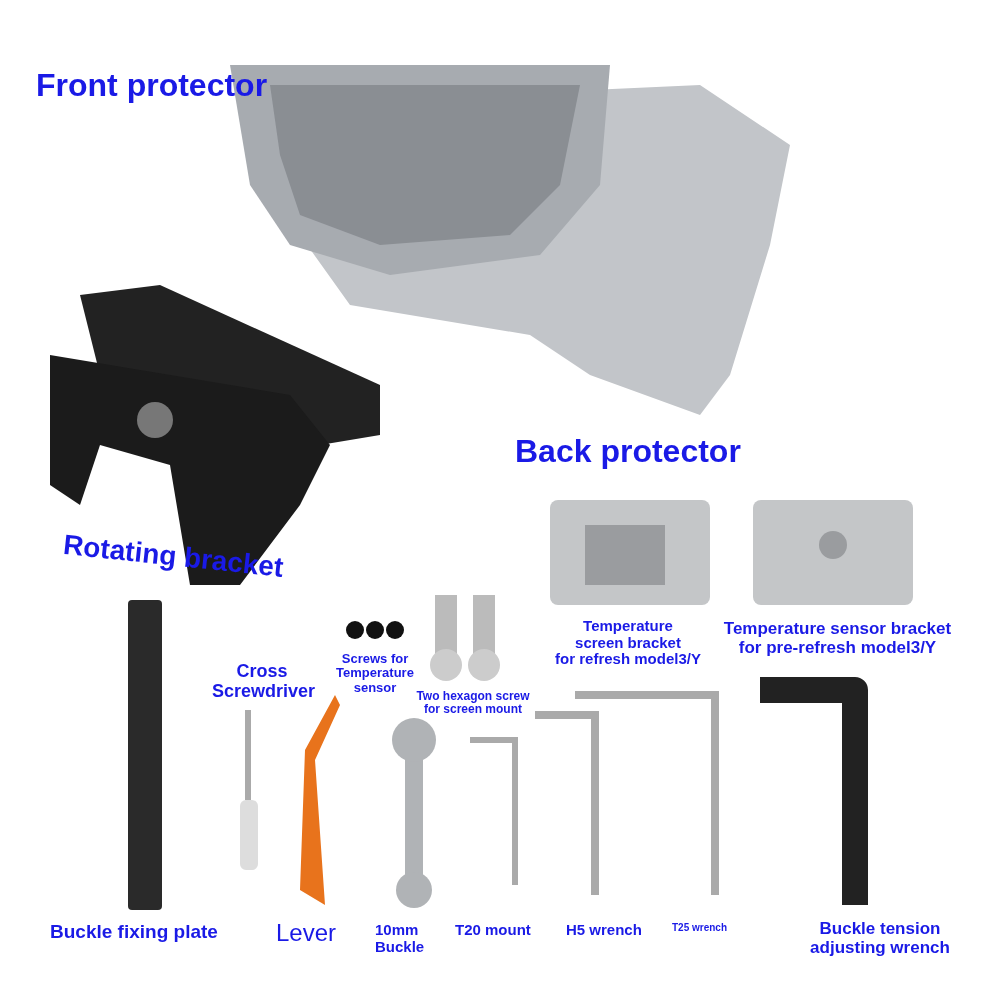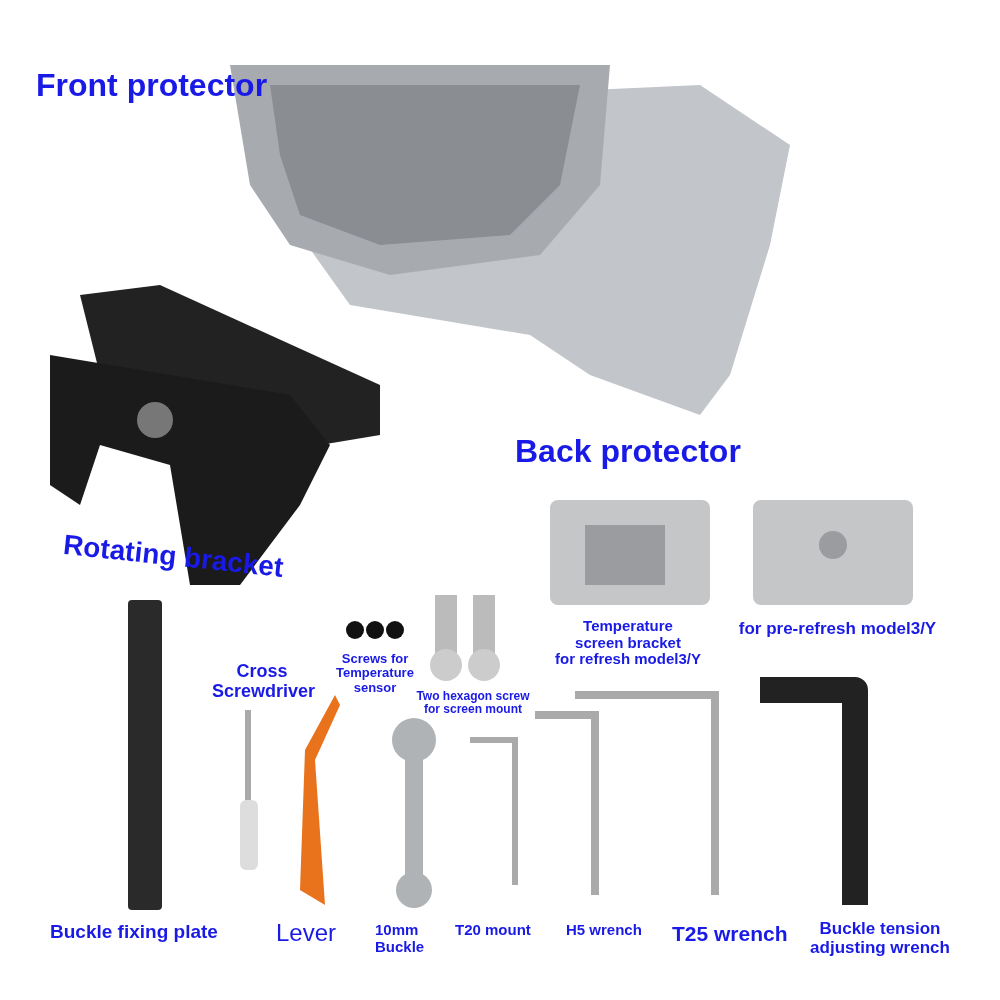--- a/index.html
+++ b/index.html
@@ -77,20 +77,21 @@
 <div class="lbl big" style="left:36px;top:68px">Front protector</div>
 <div class="lbl big" style="left:515px;top:434px">Back protector</div>
 <div class="lbl" style="left:65px;top:530px;font-size:28px;transform:rotate(6deg);transform-origin:left top">Rotating bracket</div>
 
 <div class="lbl sm" style="left:538px;top:618px;width:180px">
   <div>Temperature</div>
   <div>screen bracket</div>
   <div>for refresh model3/Y</div>
 </div>
 <div class="lbl" style="left:705px;top:620px;width:265px;font-size:17px">
+  <div>Temperature sensor bracket</div>
   <div>for pre-refresh model3/Y</div>
 </div>
 
 <div class="lbl med" style="left:212px;top:662px;width:100px;font-size:18px">
   <div>Cross</div>
   <div>Screwdriver</div>
 </div>
 <div class="lbl xs" style="left:335px;top:652px;width:80px">
   <div>Screws for</div>
   <div>Temperature</div>
@@ -102,17 +103,17 @@
 </div>
 
 <div class="lbl" style="left:50px;top:922px;font-size:19px">Buckle fixing plate</div>
 <div class="lbl" style="left:276px;top:920px;font-size:24px;font-weight:normal">Lever</div>
 <div class="lbl" style="left:375px;top:922px;width:40px;font-size:15px">
   <div>10mm</div>
   <div>Buckle</div>
 </div>
 <div class="lbl" style="left:455px;top:922px;font-size:15px">T20 mount</div>
 <div class="lbl" style="left:566px;top:922px;font-size:15px">H5 wrench</div>
-<div class="lbl" style="left:672px;top:922px;font-size:21px">T25 wrench</div>
+<div class="lbl" style="left:672px;top:922px;font-size:10px">T25 wrench</div>
 <div class="lbl" style="left:800px;top:920px;width:160px;font-size:17px">
   <div>Buckle tension</div>
   <div>adjusting wrench</div>
 </div>
 
 </body></html>

